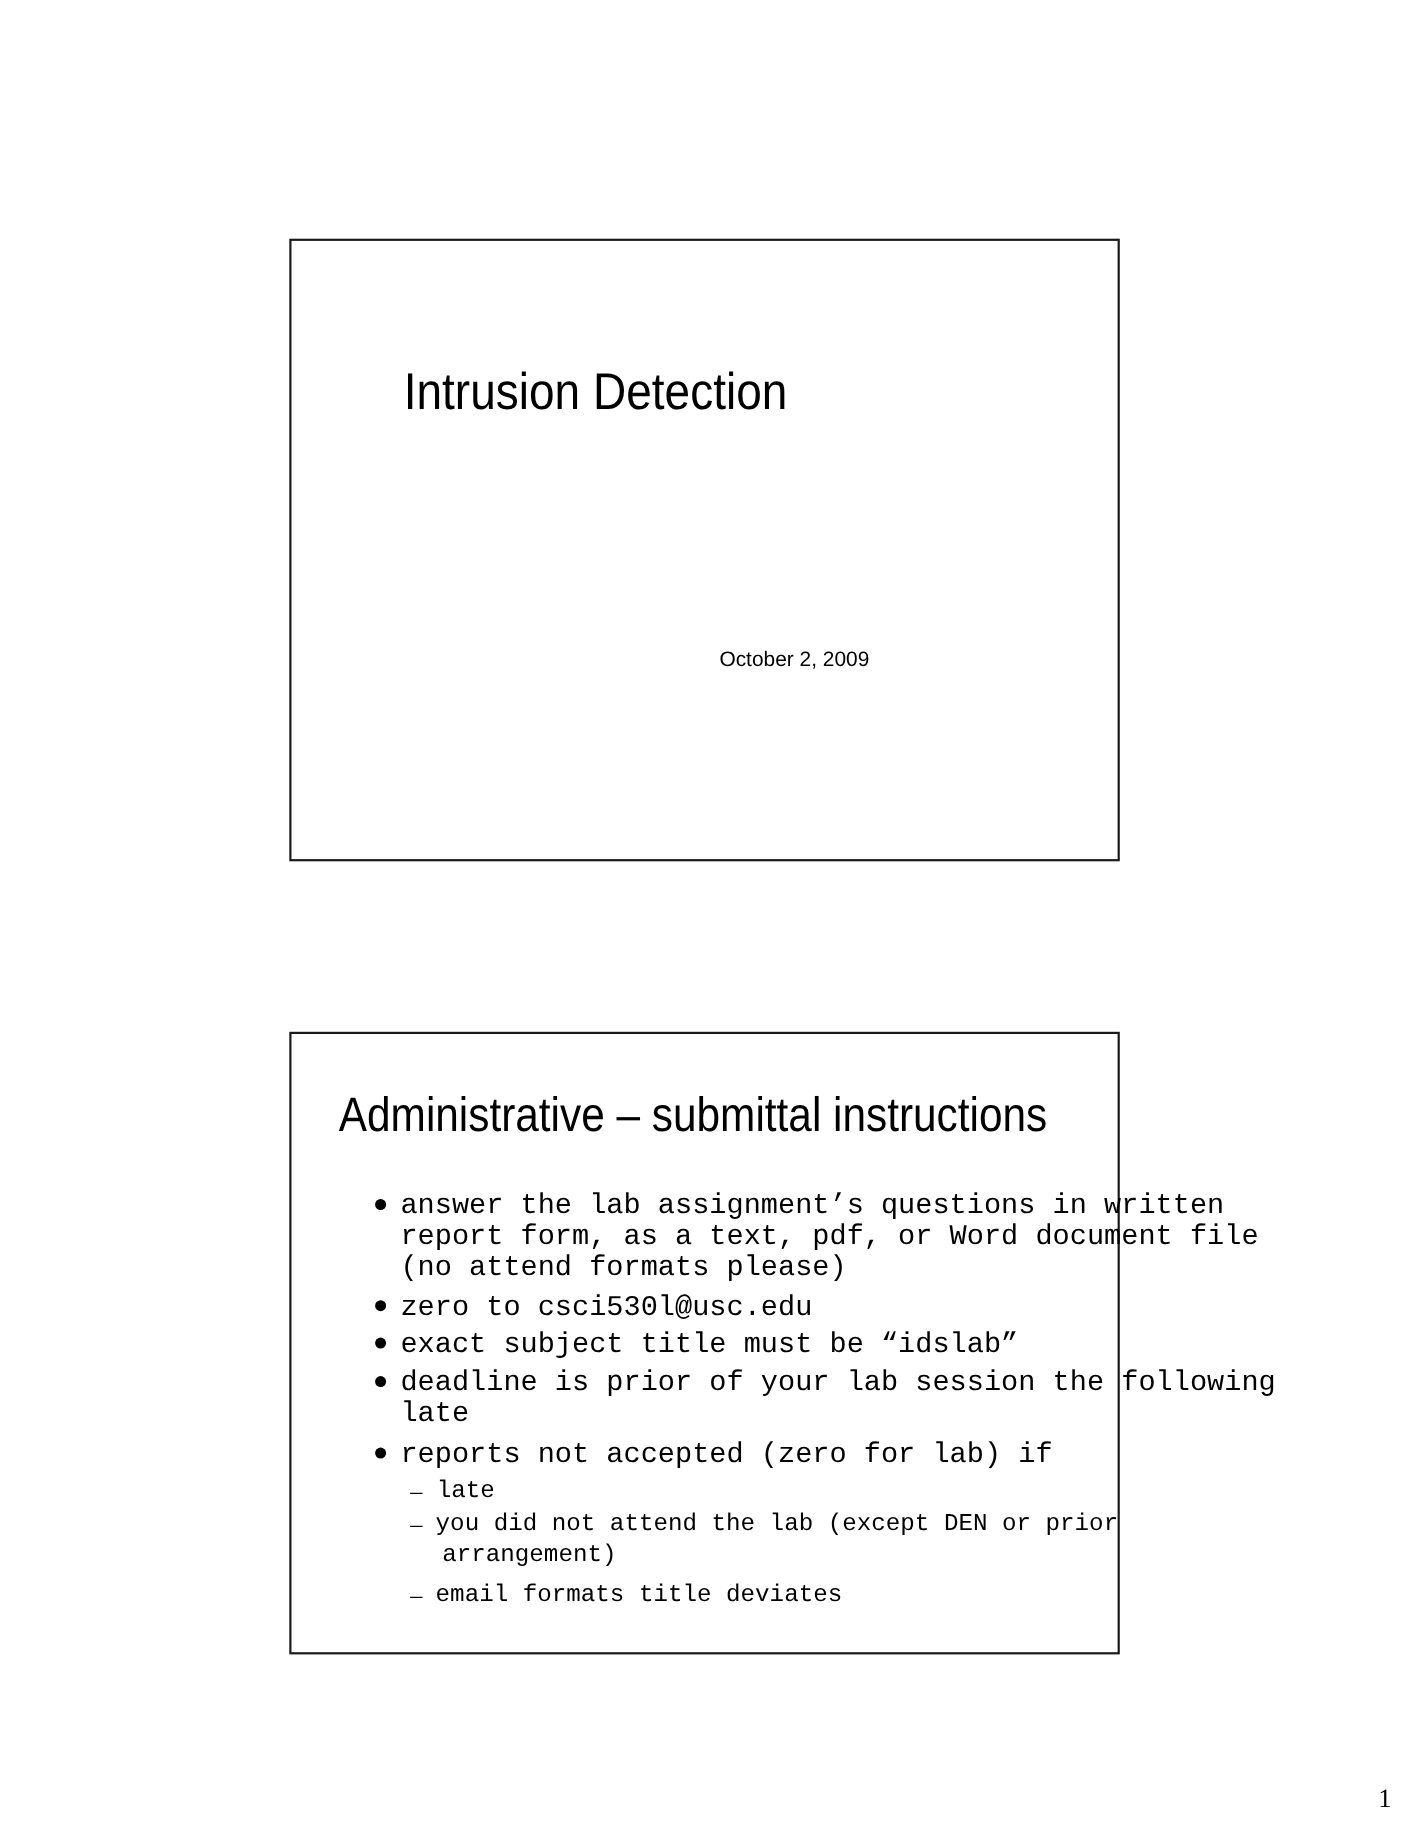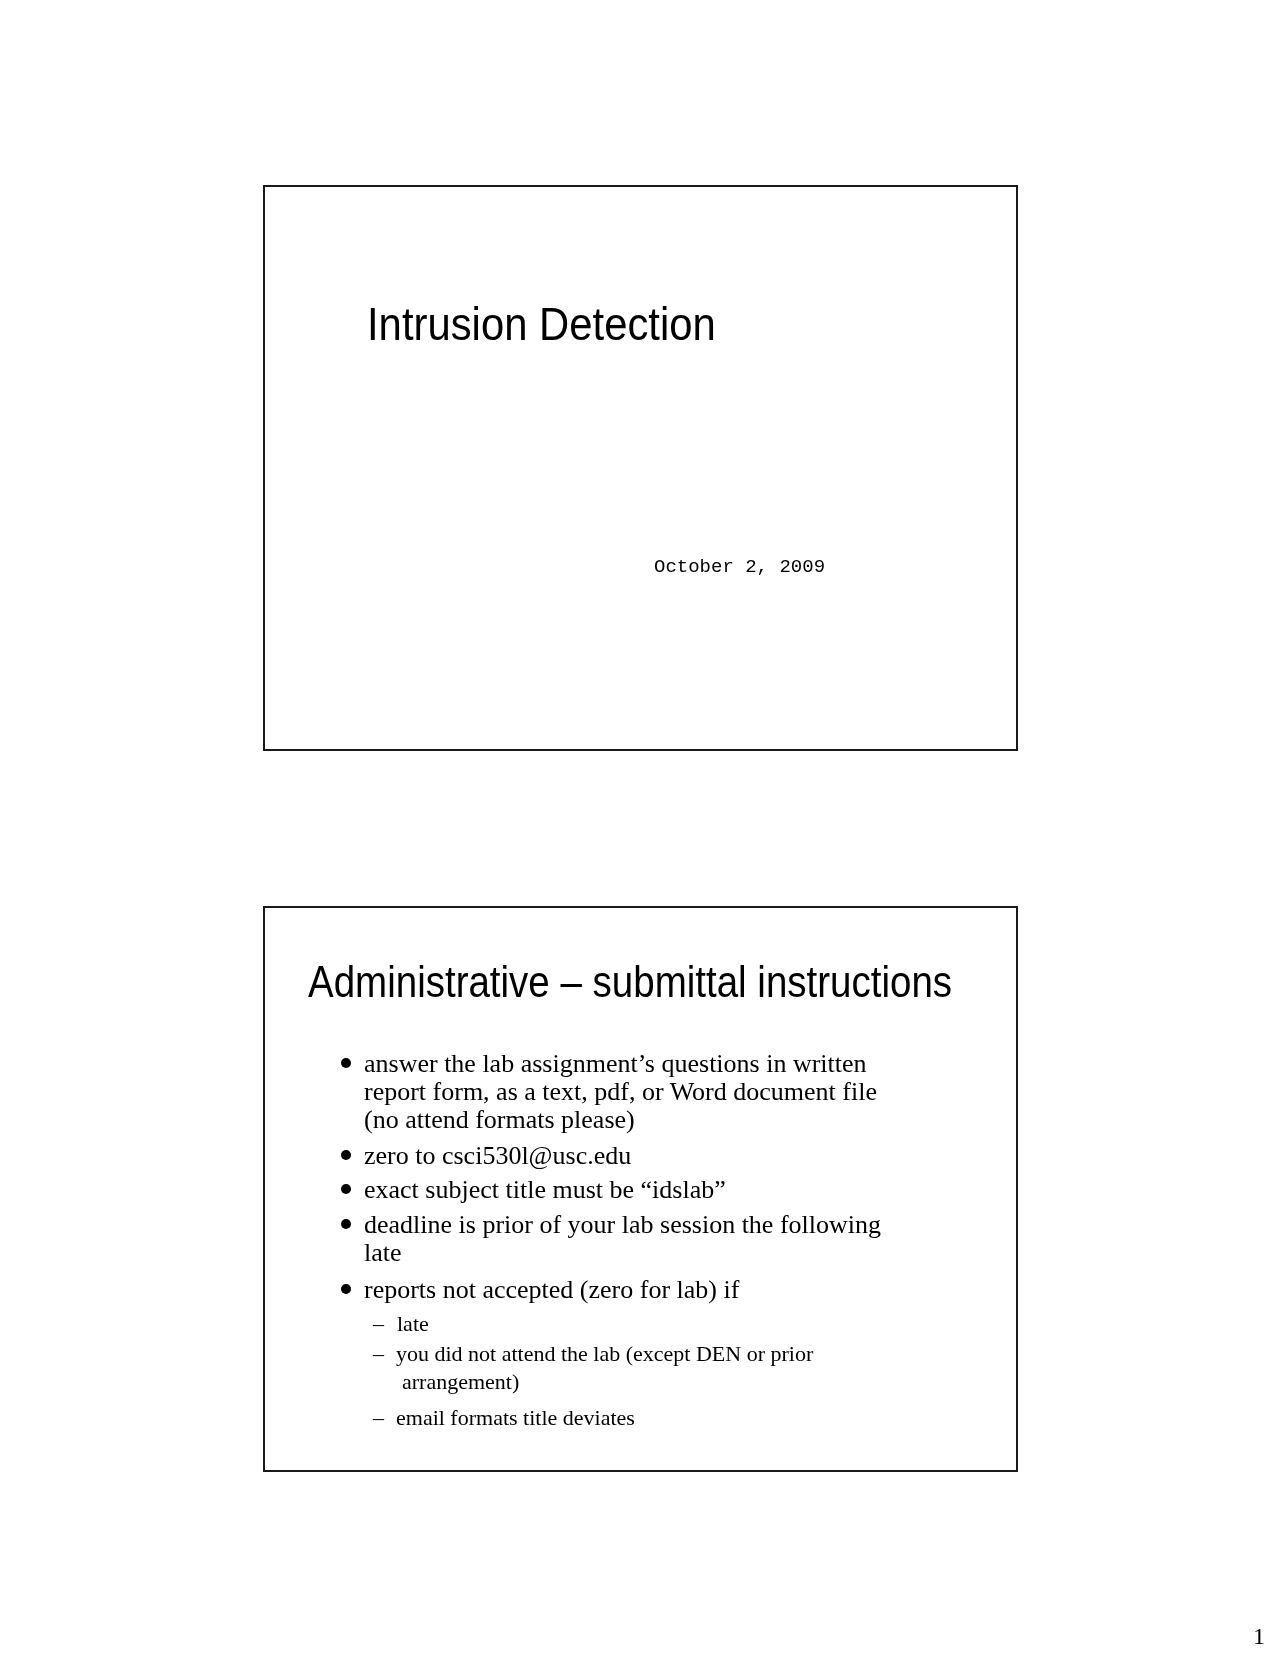--- a/index.html
+++ b/index.html
@@ -15,20 +15,21 @@
       color: #000000;
     }
     .slide {
       position: absolute;
       left: 263px;
       width: 751px;
       height: 562px;
       border: 2px solid #1a1a1a;
       box-sizing: content-box;
       background: #ffffff;
+      margin-top: 32px;
     }
     #slide-1 { top: 185px; }
     #slide-2 { top: 906px; }
 
     .title {
       position: absolute;
       white-space: nowrap;
       font-family: "Liberation Sans", sans-serif;
       font-weight: normal;
       transform-origin: 0 0;
@@ -44,30 +45,30 @@
     #title-2 {
       left: 43px;
       top: 52px;
       font-size: 44px;
       transform: scaleX(0.875);
     }
     .date {
       position: absolute;
       left: 389px;
       top: 371px;
-      font-family: Liberation Mono, monospace;
+      font-family: Liberation Sans, sans-serif;
       font-size: 19px;
       line-height: 1;
       white-space: nowrap;
     }
 
     .line {
       position: absolute;
       white-space: nowrap;
-      font-family: Liberation Serif, serif;
+      font-family: Liberation Mono, monospace;
       font-size: 26px;
       line-height: 1;
     }
     .sub {
       font-size: 22px;
     }
     .bullet-dot {
       position: absolute;
       width: 10px;
       height: 10px;

